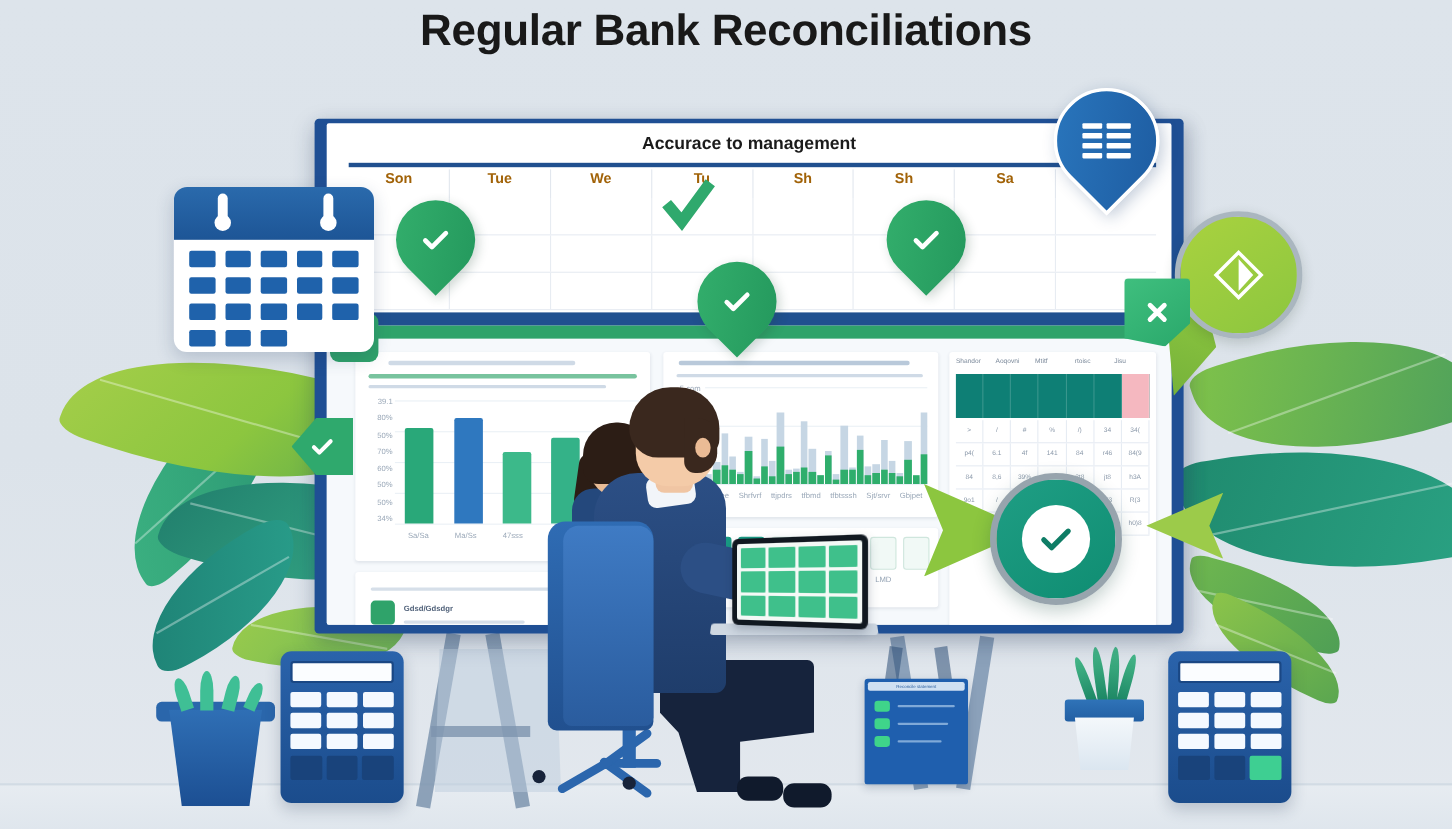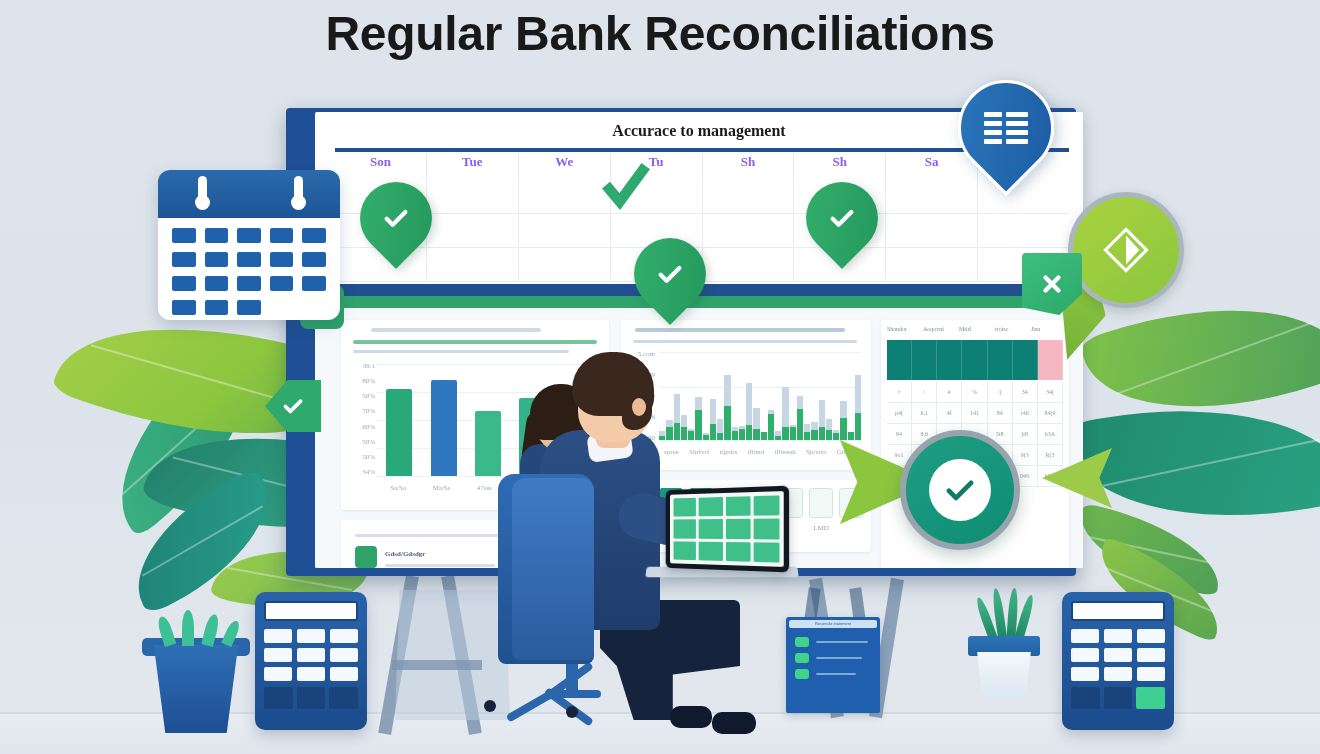--- a/index.html
+++ b/index.html
@@ -13,21 +13,21 @@
   #stage {
     position: absolute; inset: 0;
     background: linear-gradient(180deg, #dde4eb 0%, #dce3ea 55%, #e3e8ee 100%);
     overflow: hidden;
   }
 
   
   .title {
     position: absolute; left: 0; right: 0; top: 6px;
     text-align: center;
-    font-size: 48px; font-weight: 700; color: #191919;
+    font-size: 40px; font-weight: 700; color: #191919;
     letter-spacing: -0.3px;
   }
   .subtitle {
     position: absolute; left: 0; right: 0; top: 70px;
     text-align: center;
     font-size: 28px; font-weight: 700; color: #4a9b3f;
   }
 
   
   .leaf { position: absolute; border-radius: 90% 10% 85% 15%; }
@@ -151,40 +151,40 @@
   #boardShadow {
     position: absolute; left: 288px; top: 112px; width: 795px; height: 470px;
     background: rgba(40,60,90,.14); border-radius: 6px; filter: blur(7px);
   }
   #boardFrame {
     position: absolute; left: 286px; top: 108px; width: 790px; height: 468px;
     background: #1f4f94; border-radius: 4px;
     box-shadow: 0 8px 22px rgba(28,50,84,.22);
   }
   #boardInner {
-    position: absolute; left: 315px; top: 112px; width: 768px; height: 456px;
-    background: #ffffff; border-radius: 2px; overflow: hidden; font-family: Liberation Serif, serif;
+    position: absolute; left: 297px; top: 112px; width: 768px; height: 456px;
+    background: #ffffff; border-radius: 2px; overflow: hidden;
   }
 
   
   #hdrTitle {
     position: absolute; left: 0; right: 0; top: 10px; text-align: center;
     font-size: 16px; font-weight: 700; color: #1b1b1b;
   }
   #hdrRule {
     position: absolute; left: 20px; right: 14px; top: 36px; height: 4px;
     background: #20508f;
   }
   #dayRow {
     position: absolute; left: 20px; right: 14px; top: 42px; height: 26px;
     display: flex;
   }
   #dayRow .day {
     flex: 1; text-align: center;
-    font-size: 13px; font-weight: 700; color: #8b5cf6;
+    font-size: 13px; font-weight: 700; color: #a16207;
     border-right: 1px solid #e2e7ee;
   }
   #dayRow .day:last-child { border-right: 0; }
   .gridRows {
     position: absolute; left: 20px; right: 14px; top: 68px; height: 104px;
   }
   .gridRows .gr {
     height: 34px; border-bottom: 1px solid #e7ecf2;
     display: flex;
   }

